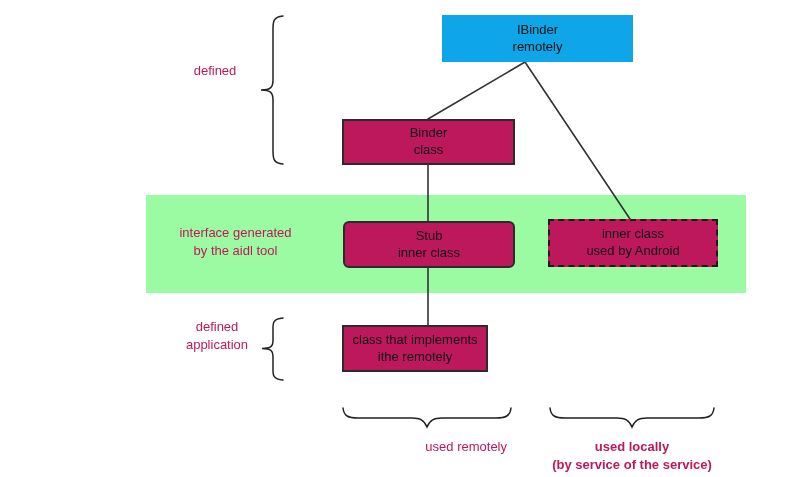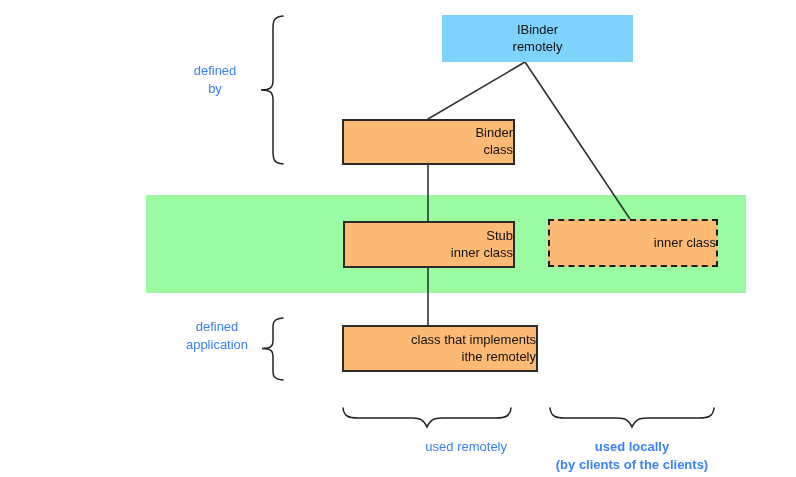--- a/index.html
+++ b/index.html
@@ -37,45 +37,44 @@
     display: flex;
     flex-direction: column;
     align-items: center;
     justify-content: center;
     text-align: center;
     font-size: 13px;
     line-height: 1.3;
     box-sizing: border-box;
   }
   .box.green {
-    background: #7dd3fc;
+    background: #0ea5e9;
     border: none;
   }
   .box.blue {
-    background: #fdba74;
+    background: #be185d;
     border: 2px solid #2b2b2b;
-    align-items: flex-end;
   }
   .box.blue.dashed {
     border: 2px dashed #1c1c1c;
   }
   .label {
     position: absolute;
     z-index: 3;
     text-align: center;
     font-size: 13px;
     line-height: 1.35;
-    color: #3b82f6;
+    color: #be185d;
   }
   
   .pos-ibinder { left: 442px; top: 15px;  width: 191px; height: 47px; }
   .pos-binder  { left: 342px; top: 119px; width: 173px; height: 46px; }
-  .pos-stub    { left: 343px; top: 221px; width: 172px; height: 47px; }
+  .pos-stub    { left: 343px; top: 221px; width: 172px; height: 47px; border-radius: 6px; }
   .pos-inner   { left: 548px; top: 219px; width: 170px; height: 48px; }
-  .pos-impl    { left: 342px; top: 325px; width: 196px; height: 47px; }
+  .pos-impl    { left: 342px; top: 325px; width: 146px; height: 47px; }
 
   .pos-defined-android     { left: 160px; top: 62px;  width: 110px; }
   .pos-interface-generated { left: 153px; top: 224px; width: 165px; }
   .pos-defined-application { left: 162px; top: 318px; width: 110px; }
   .pos-used-remotely       { left: 347px; top: 438px; width: 160px; text-align: right; }
   .pos-used-locally        { left: 532px; top: 438px; width: 200px; font-weight: bold; }
 </style>
 </head>
 <body>
 
@@ -120,40 +119,44 @@
     <span>class</span>
   </div>
 
   <div class="box blue pos-stub">
     <span>Stub</span>
     <span>inner class</span>
   </div>
 
   <div class="box blue dashed pos-inner">
     <span>inner class</span>
+    <span>used by Android</span>
   </div>
 
   <div class="box blue pos-impl">
     <span>class that implements</span>
     <span>ithe remotely</span>
   </div>
 
   <div class="label pos-defined-android">
     <div>defined</div>
-    <div>by</div>
   </div>
 
+  <div class="label pos-interface-generated">
+    <div>interface generated</div>
+    <div>by the aidl tool</div>
+  </div>
 
   <div class="label pos-defined-application">
     <div>defined</div>
     <div>application</div>
   </div>
 
   <div class="label pos-used-remotely">
     <div>used remotely</div>
   </div>
 
   <div class="label pos-used-locally">
     <div>used locally</div>
-    <div>(by clients of the clients)</div>
+    <div>(by service of the service)</div>
   </div>
 
 </div>
 
 </body></html>

